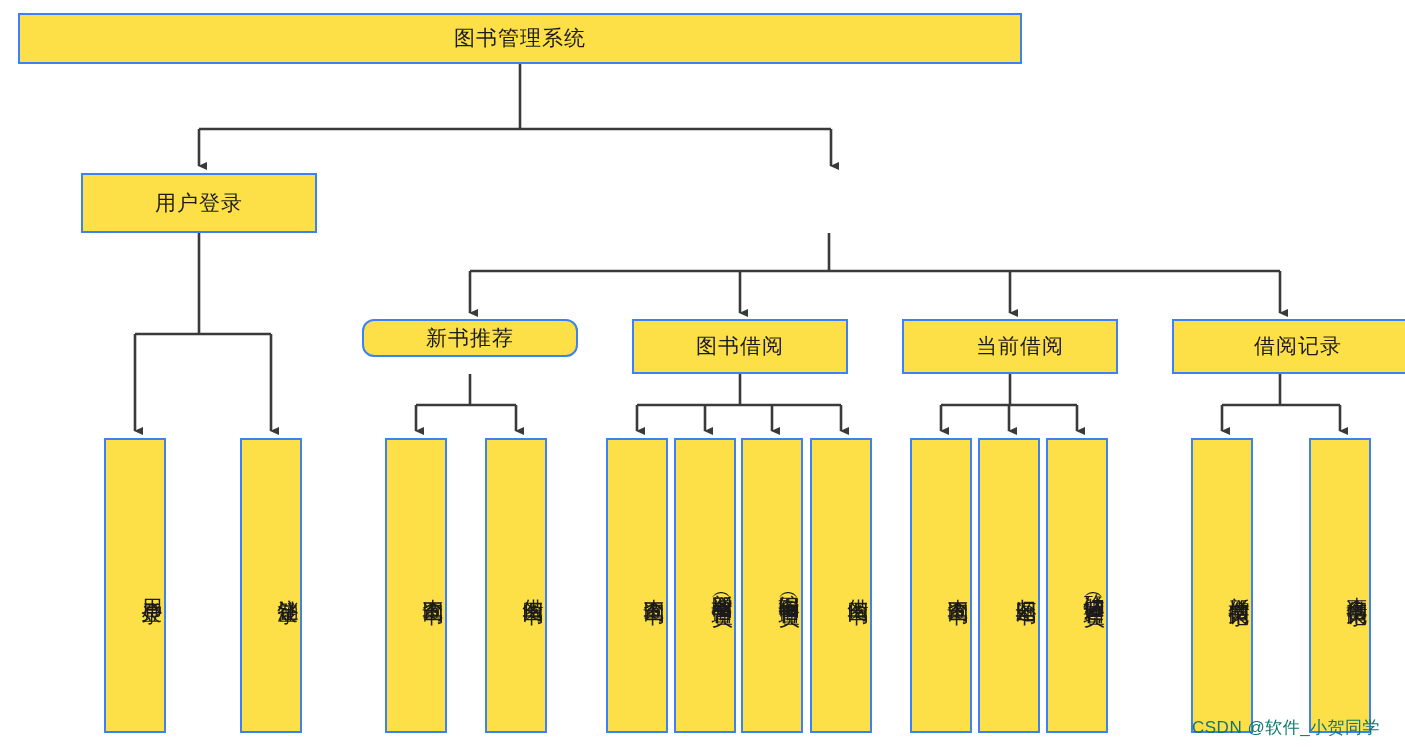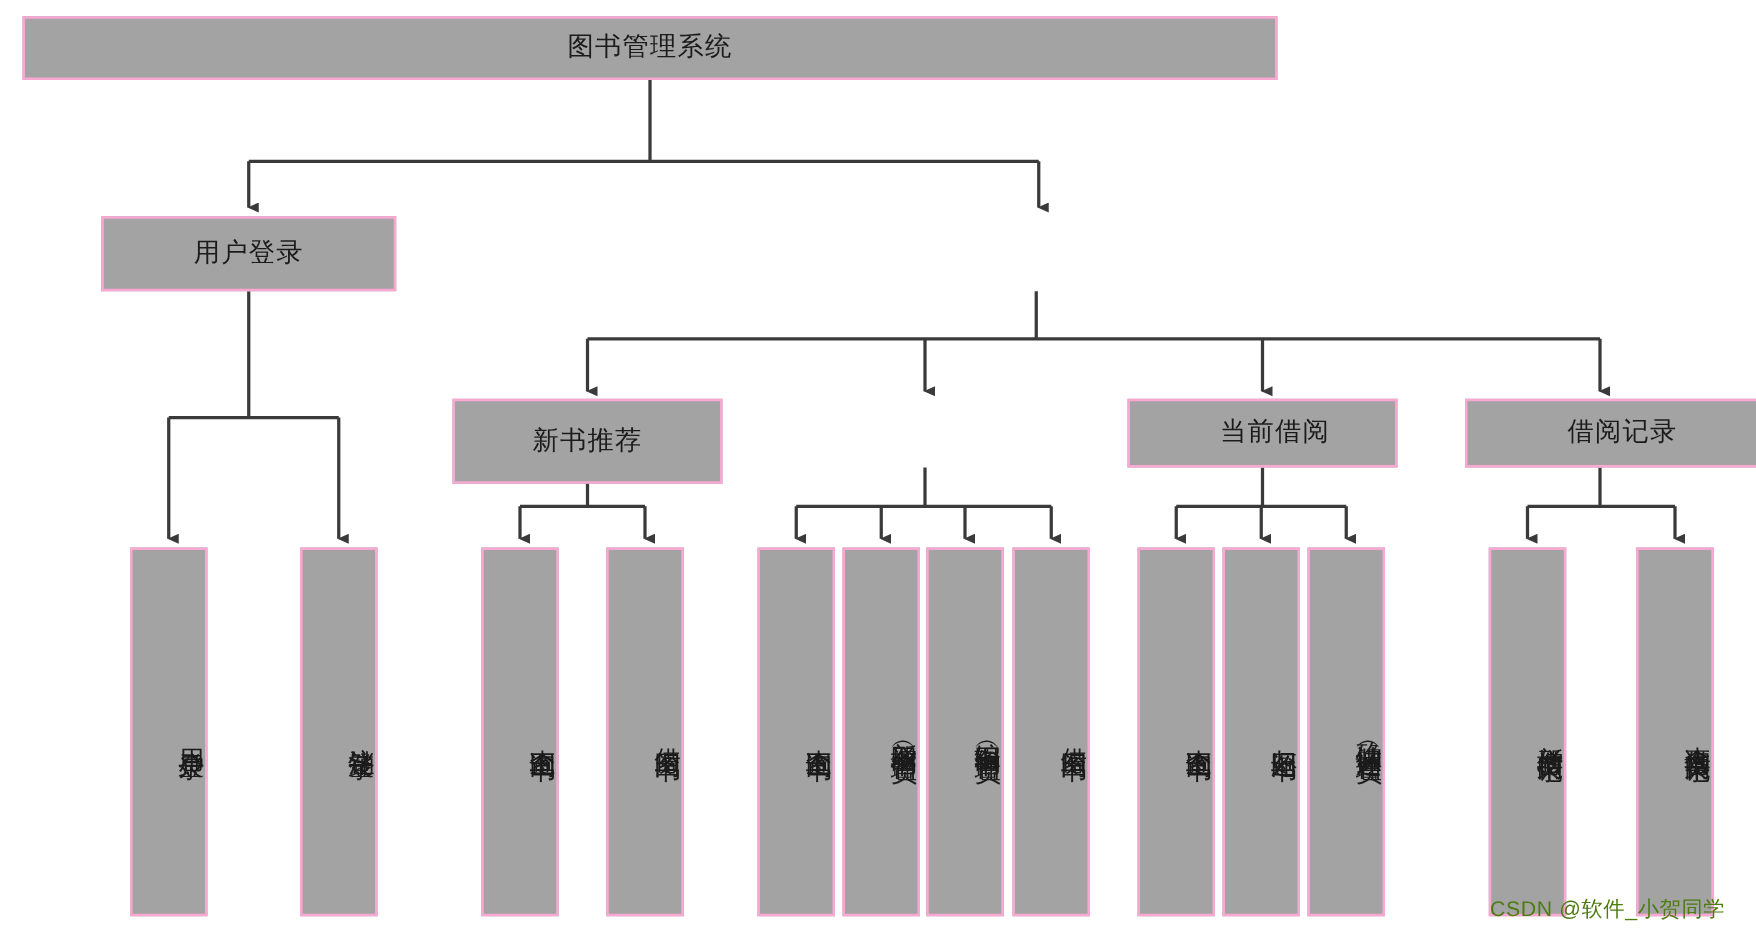--- a/index.html
+++ b/index.html
@@ -13,22 +13,22 @@
   #canvas {
     position: relative;
     width: 1405px;
     height: 747px;
     background: #ffffff;
     overflow: hidden;
   }
   .node {
     position: absolute;
     box-sizing: border-box;
-    border: 2px solid #f9a8d4;
-    background: #a3a3a3;
+    border: 2px solid #3b82f6;
+    background: #fde047;
     display: flex;
     align-items: center;
     justify-content: center;
     color: #1b1b1b;
     line-height: 1.18;
   }
   .node.horiz {
     font-size: 21px;
     letter-spacing: 1px;
   }
@@ -49,21 +49,21 @@
     position: absolute;
     left: 0;
     top: 0;
     width: 1405px;
     height: 747px;
     pointer-events: none;
   }
   .watermark {
     position: absolute;
     font-size: 17px;
-    color: #4d7c0f;
+    color: #0f766e;
     white-space: nowrap;
     letter-spacing: 0.5px;
   }
 </style>
 </head>
 <body>
 
 <div id="canvas">
 
   <svg class="links" viewBox="0 0 1405 747" xmlns="http://www.w3.org/2000/svg">
@@ -117,22 +117,25 @@
   </svg>
 
   <div class="node horiz" style="left:18px; top:13px; width:1004px; height:51px;">
     <span>图书管理系统</span>
   </div>
 
   <div class="node horiz" style="left:81px; top:173px; width:236px; height:60px;">
     <span>用户登录</span>
   </div>
 
-  <div class="node horiz" style="left:362px; top:319px; width:216px; height:68px;">
+  <div class="node horiz" style="left:362px; top:319px; width:216px; height:38px;border-radius:12px;">
     <span>新书推荐</span>
+  </div>
+  <div class="node horiz" style="left:632px; top:319px; width:216px; height:55px;">
+    <span>图书借阅</span>
   </div>
   <div class="node horiz" style="left:902px; top:319px; width:216px; height:55px;padding-left:20px;">
     <span>当前借阅</span>
   </div>
   <div class="node horiz" style="left:1172px; top:319px; width:252px; height:55px;">
     <span>借阅记录</span>
   </div>
 
   <div class="node vert" style="left:104px; top:438px; width:62px; height:295px;">
     <span>用户登录</span>

